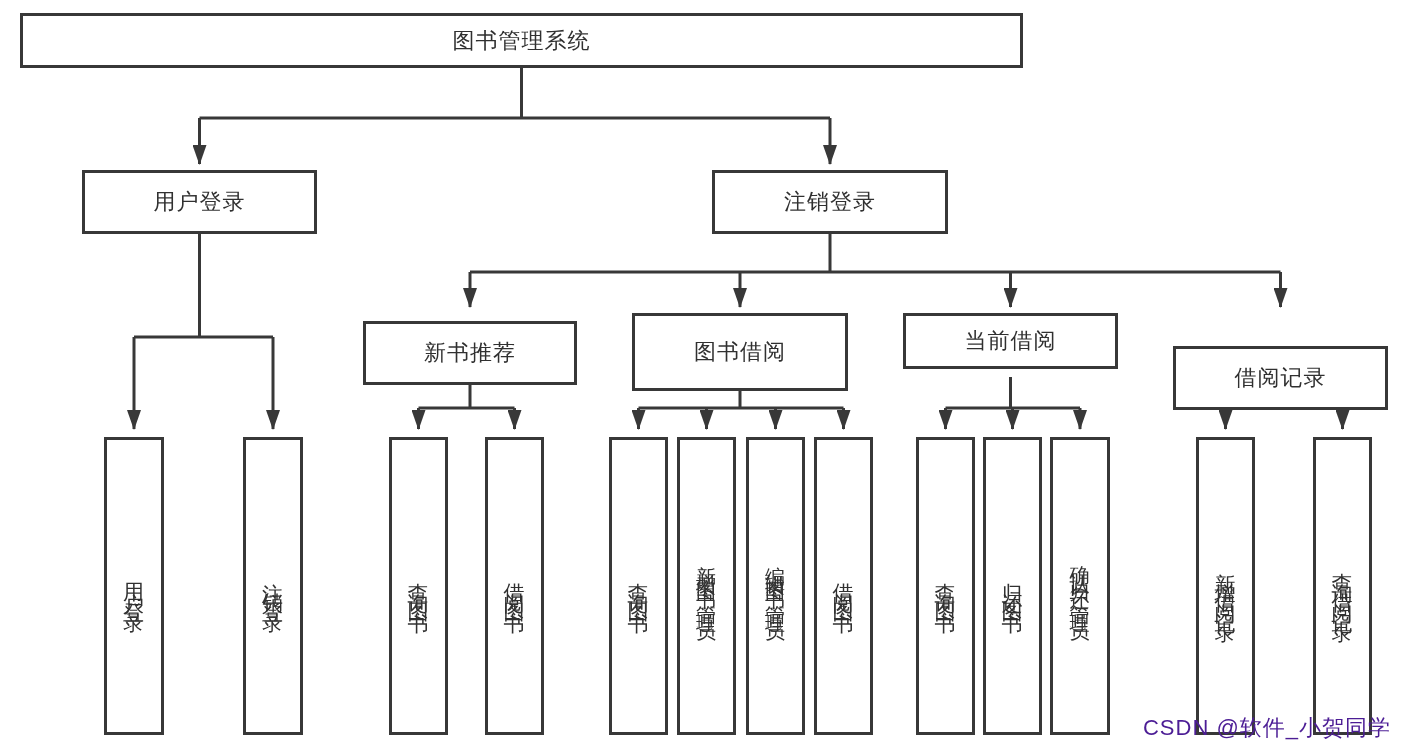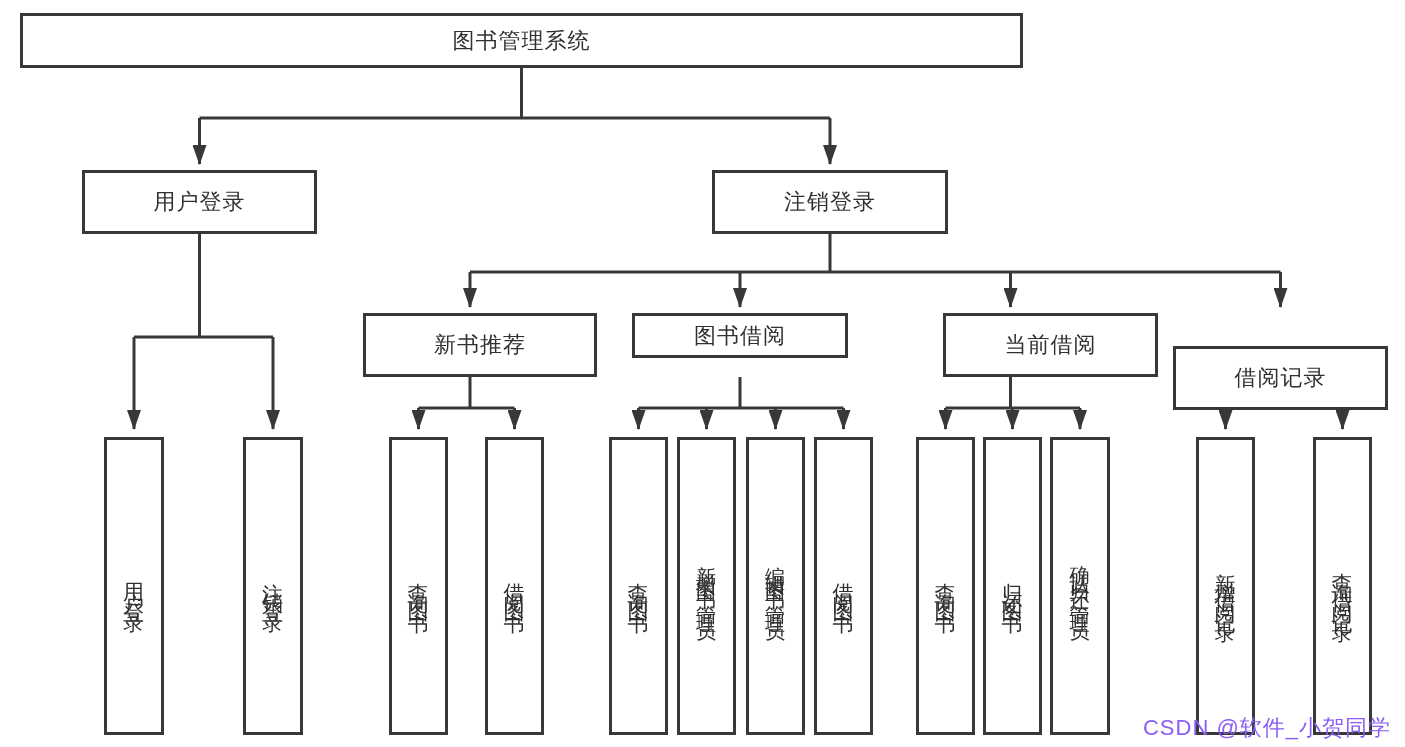--- a/index.html
+++ b/index.html
@@ -8,21 +8,21 @@
   .connectors{position:absolute;left:0;top:0;width:1405px;height:747px;}
   .connectors path{stroke:#383838;stroke-width:3;fill:none;}
   .node{position:absolute;background:#ffffff;border:3px solid #383838;
         display:flex;align-items:center;justify-content:center;
         color:#303030;box-sizing:border-box;text-align:right;}
   .h-node{font-size:22px;letter-spacing:1px;}
   .v-node span{writing-mode:vertical-rl;text-orientation:mixed;
         font-size:21px;letter-spacing:10px;line-height:1;white-space:nowrap;}
   .v-node.long span{letter-spacing:8px;font-size:20px;}
   .watermark{position:absolute;right:14px;bottom:4px;font-size:22px;
-        color:#8b5cf6;letter-spacing:1px;pointer-events:none;}
+        color:#4c1d95;letter-spacing:1px;pointer-events:none;}
 </style>
 </head>
 <body>
 
 <div class="stage">
 
   <svg class="connectors" viewBox="0 0 1405 747" xmlns="http://www.w3.org/2000/svg">
     <defs>
       <marker id="arrow" viewBox="0 0 20 14" refX="19" refY="7" markerWidth="20" markerHeight="14" markerUnits="userSpaceOnUse" orient="auto">
         <path d="M0,0 L20,7 L0,14 z" style="fill:#383838;stroke:none;"></path>
@@ -67,27 +67,27 @@
     <span>图书管理系统</span>
   </div>
 
   <div class="node h-node" style="left:82px;top:170px;width:235px;height:64px;">
     <span>用户登录</span>
   </div>
   <div class="node h-node" style="left:712px;top:170px;width:236px;height:64px;">
     <span>注销登录</span>
   </div>
 
-  <div class="node h-node" style="left:363px;top:313px;width:234px;height:64px;">
+  <div class="node h-node" style="left:363px;top:321px;width:214px;height:64px;">
     <span>新书推荐</span>
   </div>
-  <div class="node h-node" style="left:632px;top:313px;width:216px;height:45px;">
+  <div class="node h-node" style="left:632px;top:313px;width:216px;height:78px;">
     <span>图书借阅</span>
   </div>
-  <div class="node h-node" style="left:903px;top:313px;width:215px;height:64px;margin-left:40px;">
+  <div class="node h-node" style="left:903px;top:313px;width:215px;height:56px;">
     <span>当前借阅</span>
   </div>
   <div class="node h-node" style="left:1173px;top:313px;width:215px;height:64px;margin-top:33px;">
     <span>借阅记录</span>
   </div>
 
   <div class="node v-node" style="left:104px;top:437px;width:60px;height:298px;">
     <span>用户登录</span>
   </div>
   <div class="node v-node" style="left:243px;top:437px;width:60px;height:298px;">

